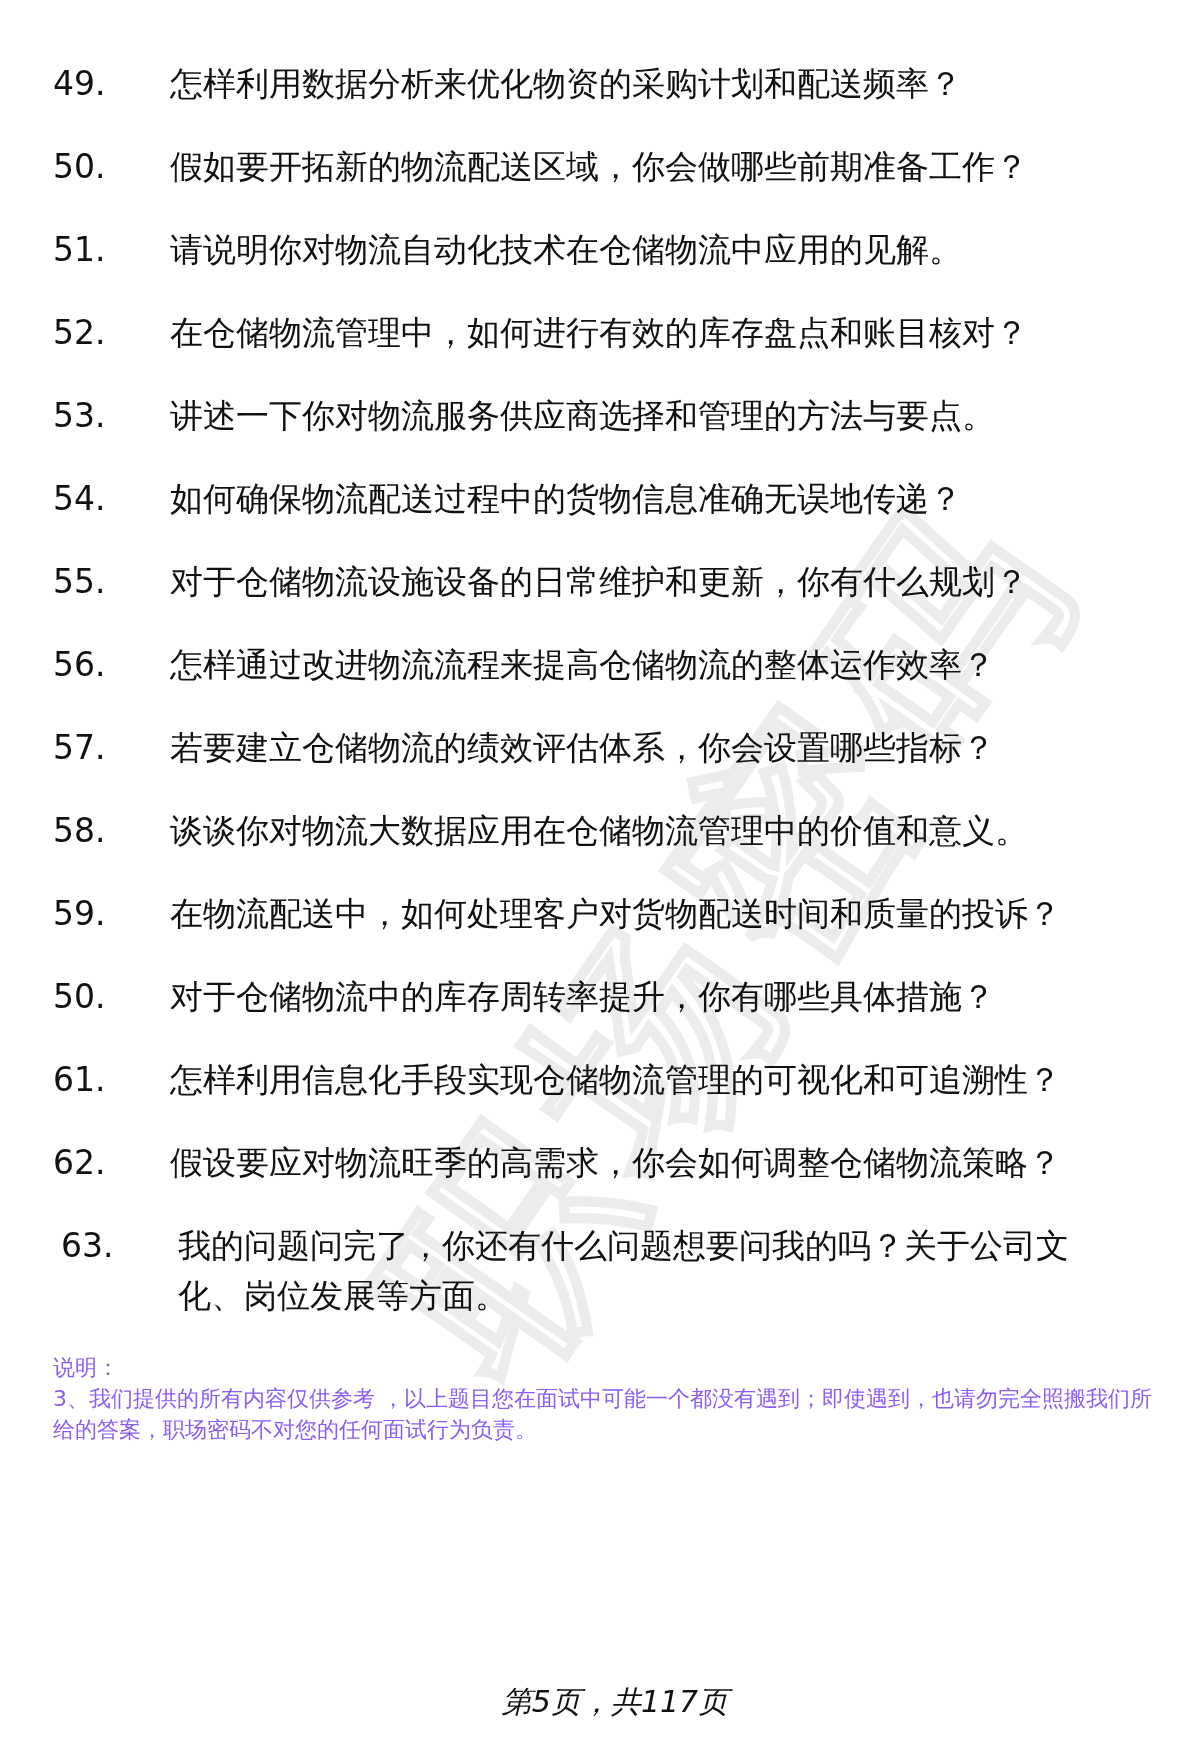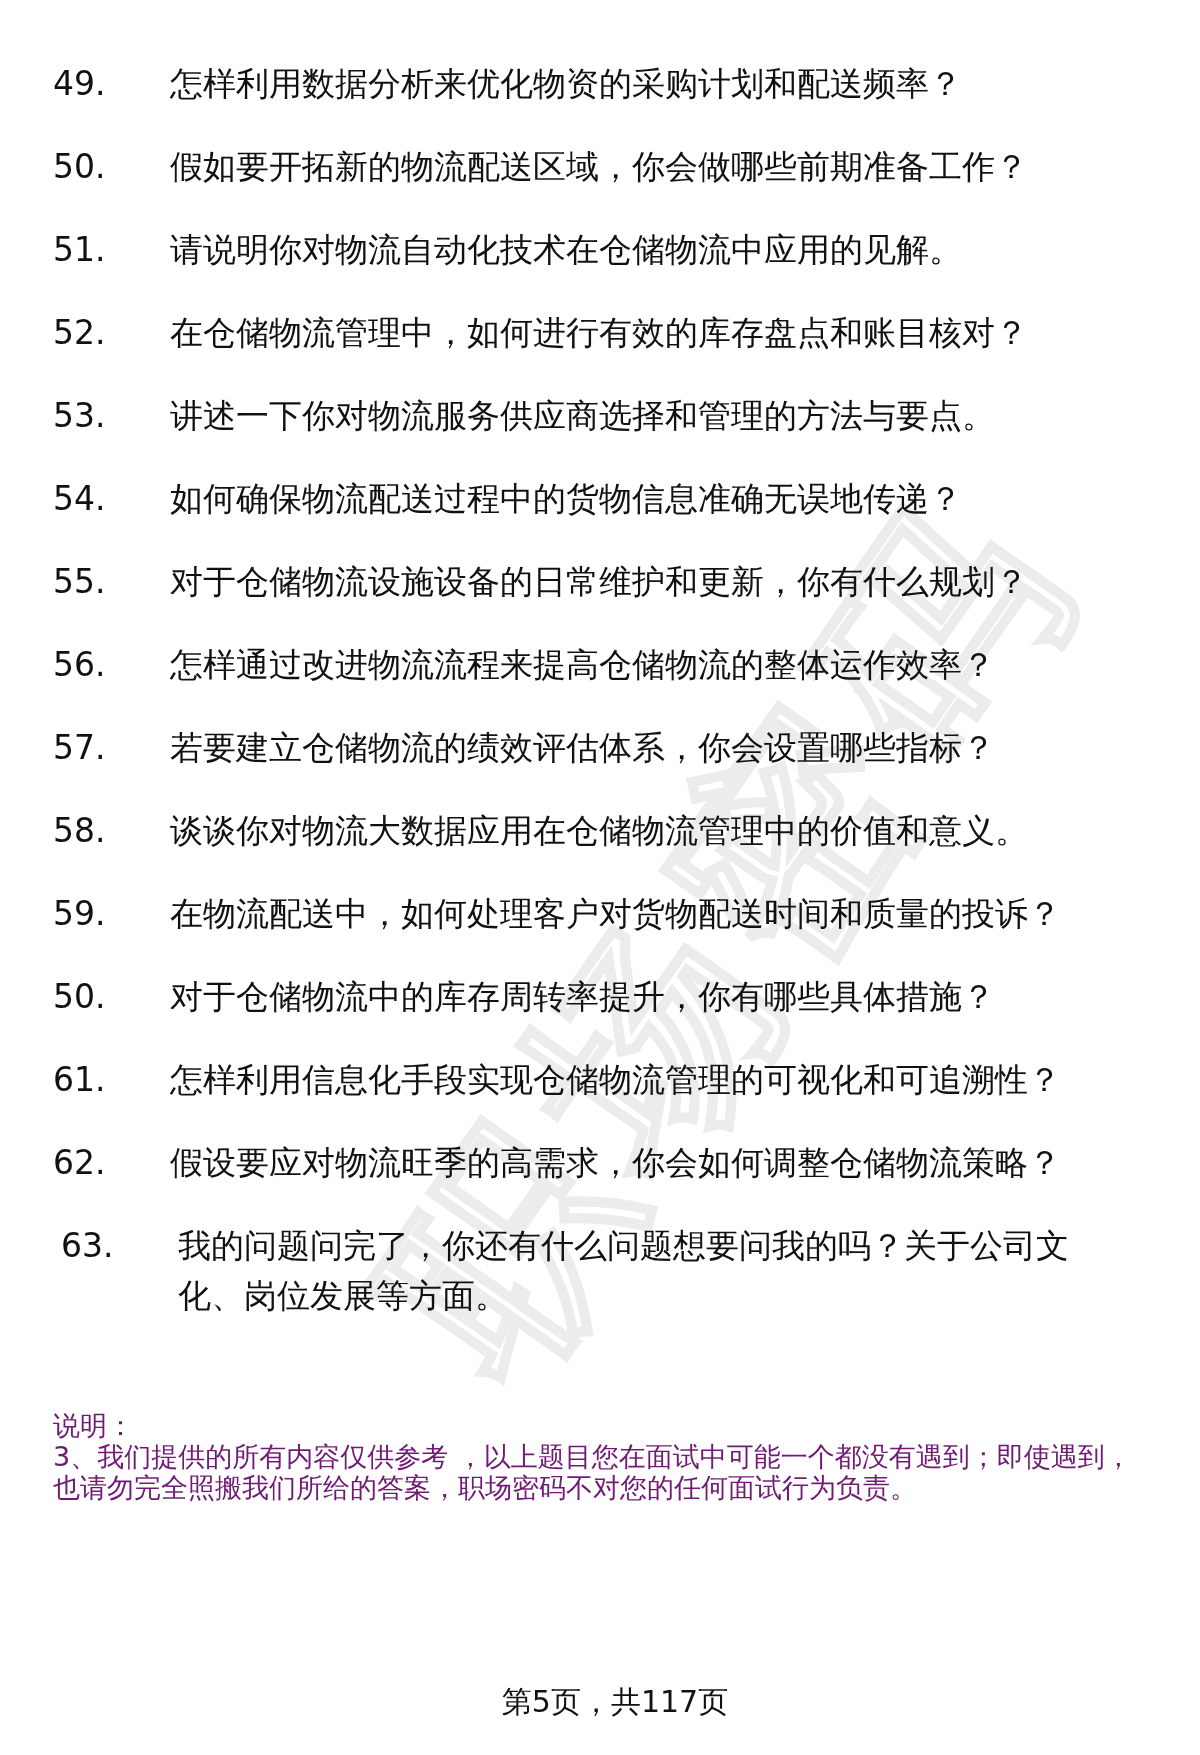--- a/index.html
+++ b/index.html
@@ -7,25 +7,25 @@
          font-family: "DejaVu Sans", "Liberation Sans", sans-serif; color: #111111; }
   .watermark { position: absolute; left: 230px; top: 780px; width: 1000px;
                transform: rotate(-55deg); transform-origin: center;
                font-size: 230px; font-weight: bold; color: transparent;
                -webkit-text-stroke: 3px #ececec; letter-spacing: 20px;
                white-space: nowrap; pointer-events: none; z-index: 0; }
   .questions { position: absolute; left: 0; top: 0; width: 1200px; z-index: 1; }
   .q { position: absolute; left: 53px; width: 1080px; display: flex; font-size: 33px; line-height: 50px; gap: 40px; }
   .q .num { width: 77px; flex: 0 0 77px; }
   .q .text { flex: 1; }
-  .notes { position: absolute; left: 53px; top: 1410px; width: 1100px; font-size: 27px;
-           line-height: 31px; color: #701a75; z-index: 1; }
+  .notes { position: absolute; left: 53px; top: 1352px; width: 1100px; font-size: 22px;
+           line-height: 31px; color: #8b5cf6; z-index: 1; }
   .notes p { margin: 0; }
   .footer { position: absolute; left: 0; width: 1200px; top: 1682px; text-align: center;
-            font-size: 30px; color: #111; z-index: 1; padding-left: 30px; box-sizing: border-box; }
+            font-size: 30px; color: #111; z-index: 1; padding-left: 30px; box-sizing: border-box; font-style: italic; }
 </style>
 </head>
 <body>
 
 <div class="watermark">职场密码</div>
 
 <div class="questions">
   <div class="q" style="top:59px">
     <span class="num">49.</span>
     <span class="text">怎样利用数据分析来优化物资的采购计划和配送频率？</span>

